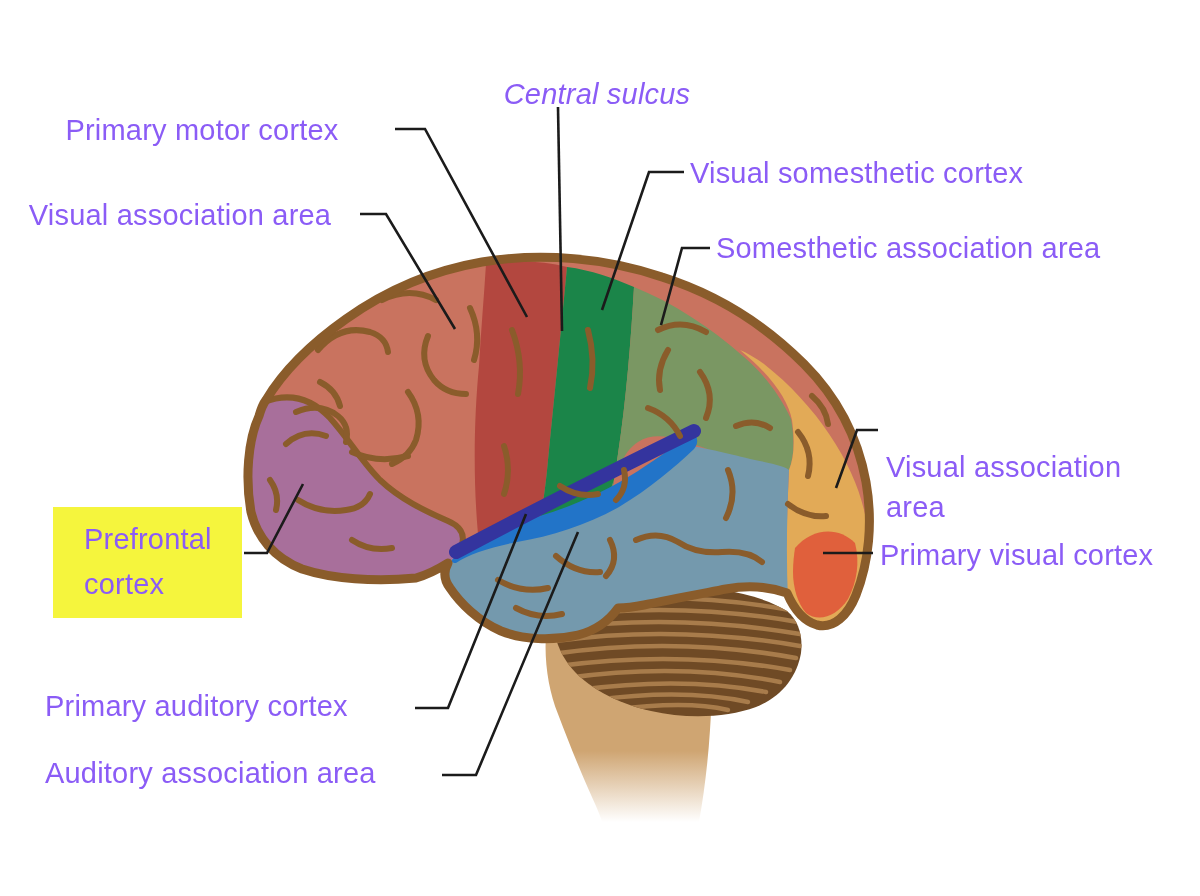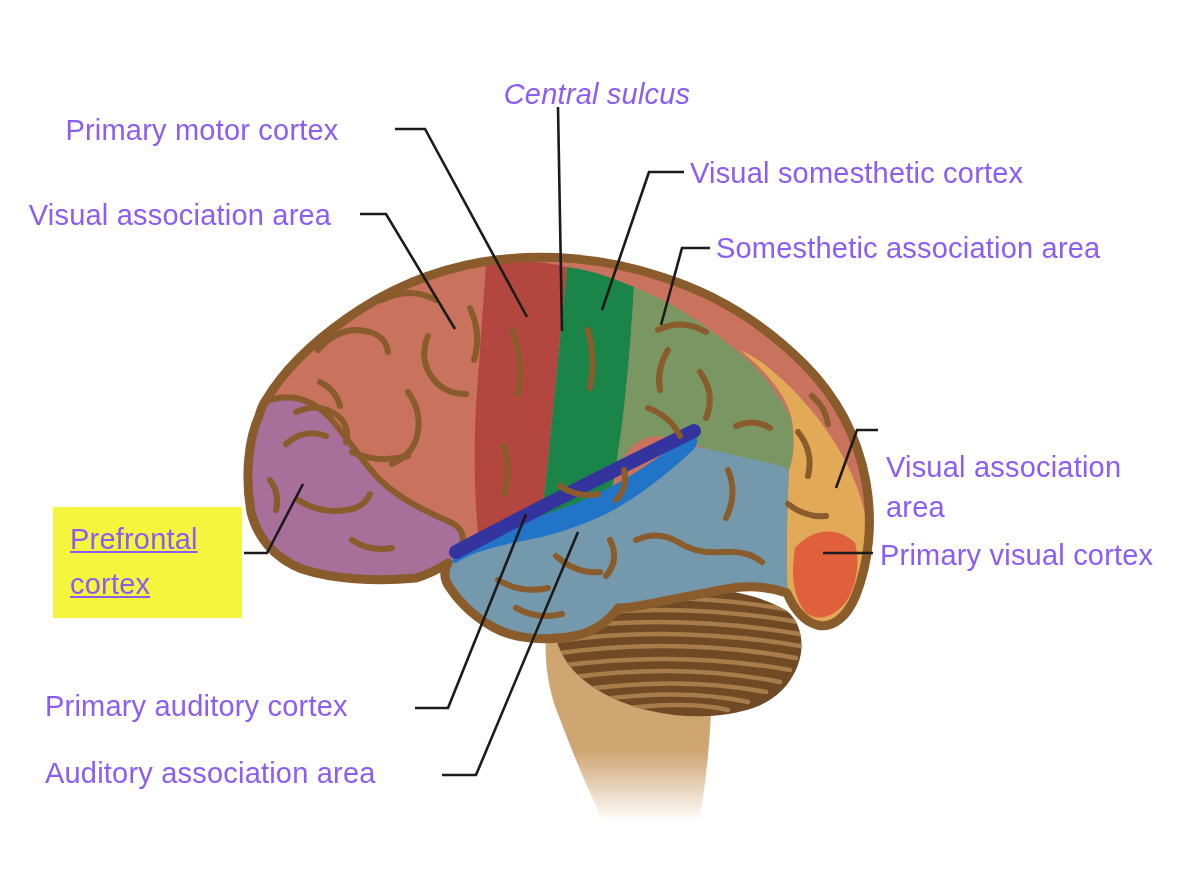--- a/index.html
+++ b/index.html
@@ -12,21 +12,21 @@
     position:absolute;font-size:29px;line-height:34px;color:#8b5cf6;
     white-space:nowrap;letter-spacing:0.2px;
   }
   .label.wrap{white-space:normal;margin-top:34px;}
   .right{text-align:center;}
   .center{text-align:center;}
   .italic{font-style:italic;}
   .two-line{line-height:40px;}
   .highlight{
     background:#f5f53d;width:189px;height:111px;box-sizing:border-box;
-    padding:10px 0 0 17px;line-height:45px;white-space:normal;text-decoration:underline;
+    padding:10px 0 0 31px;line-height:45px;white-space:normal;
   }
 </style>
 </head>
 <body>
 
 <div class="stage">
 
   <svg class="art" viewBox="0 0 1200 896">
     <defs>
       <clipPath id="cerebrumClip">

